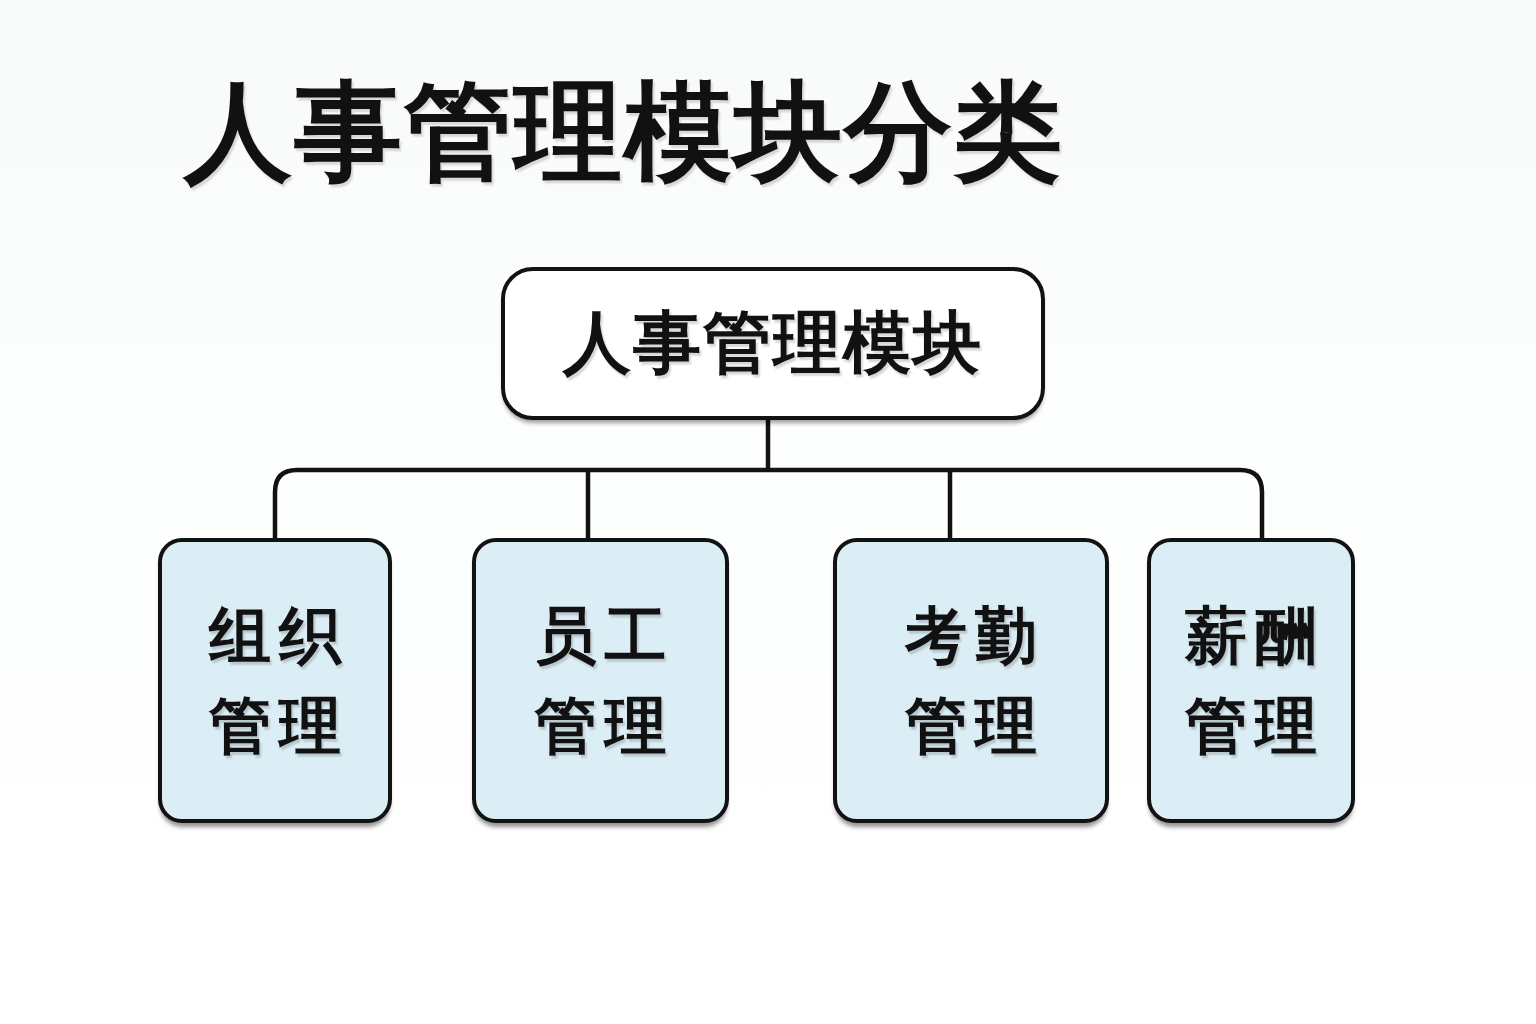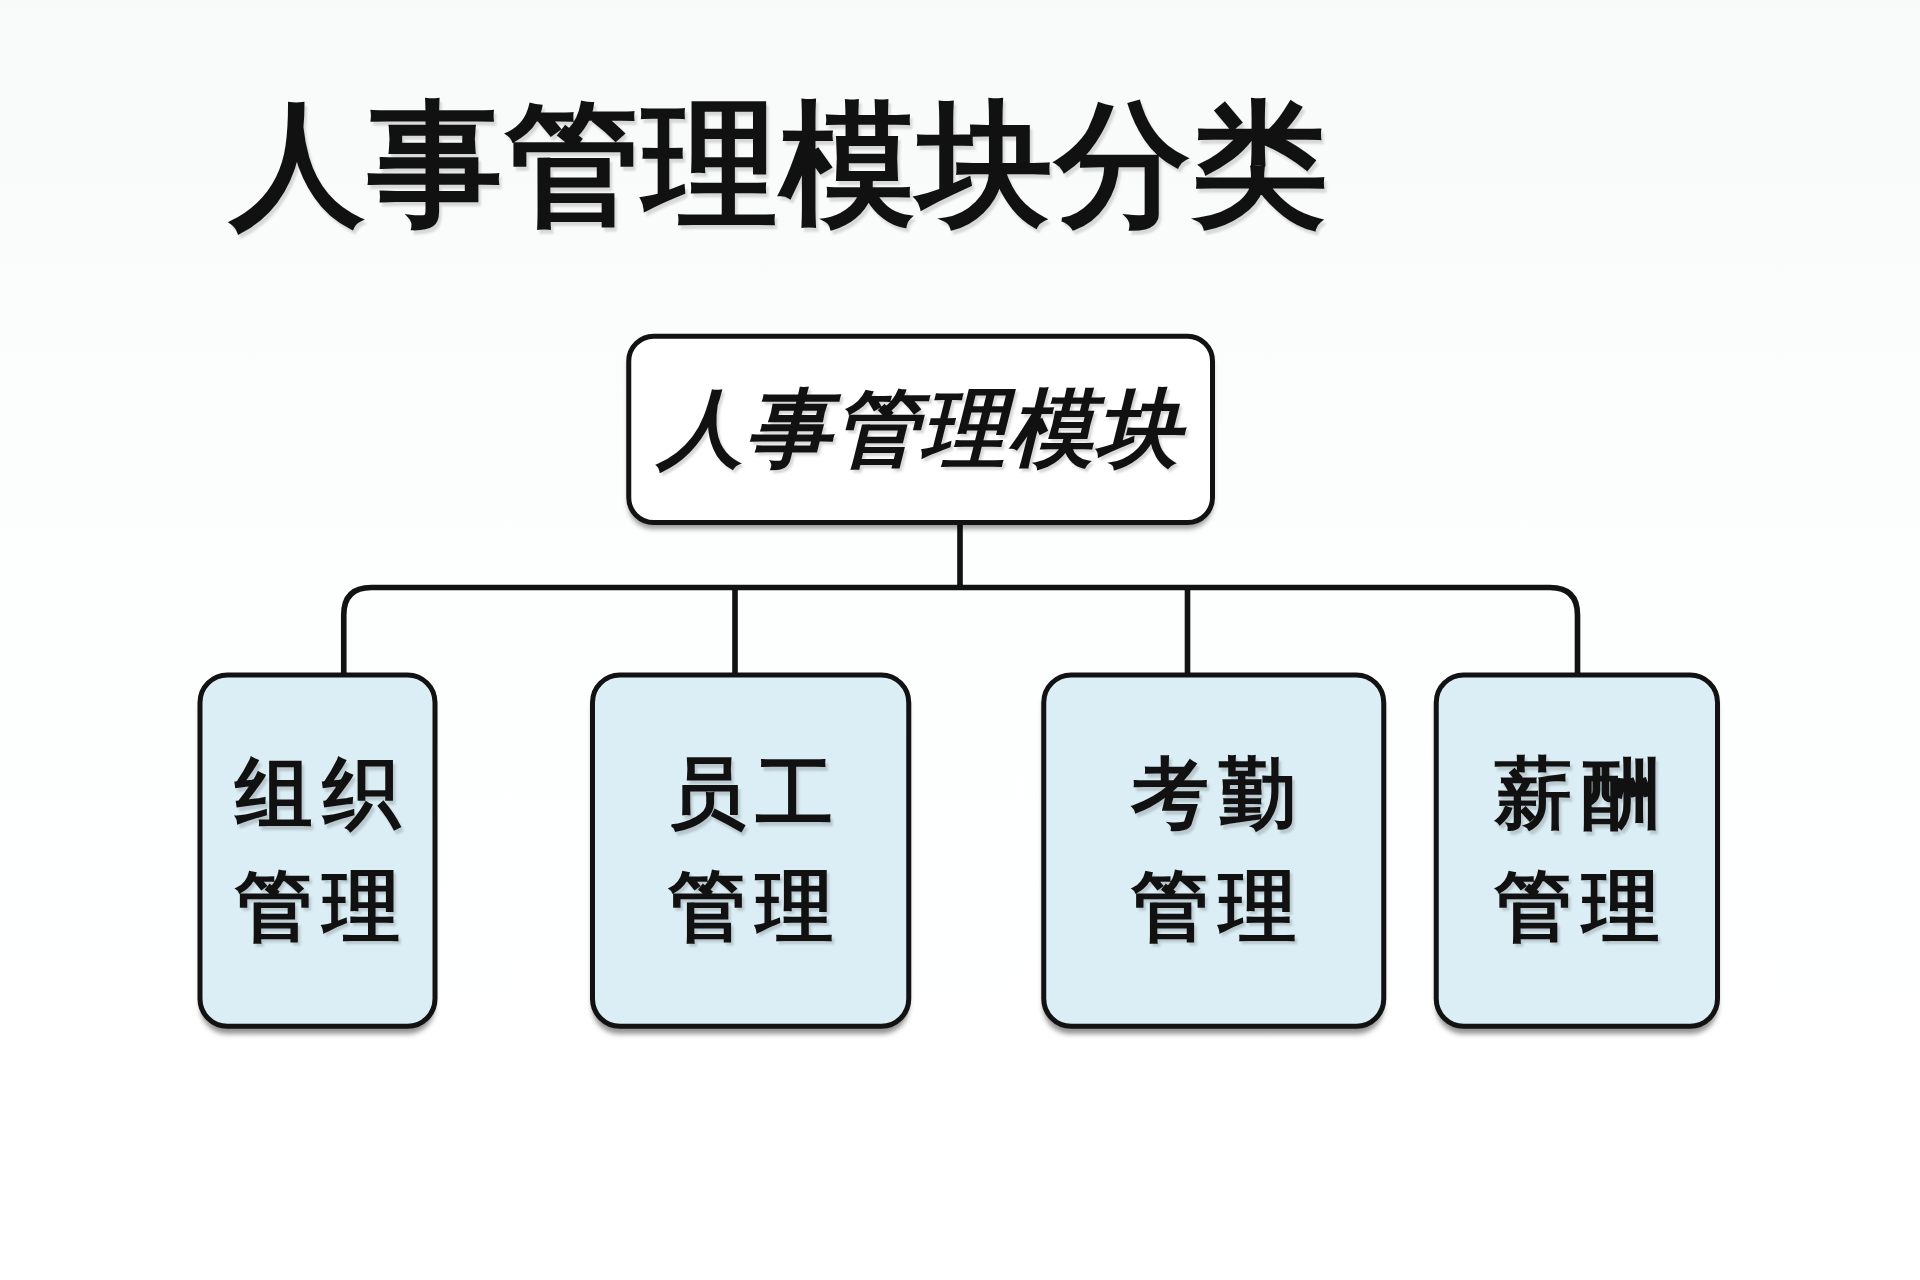--- a/index.html
+++ b/index.html
@@ -47,54 +47,53 @@
     border: 4px solid var(--line-color, #121212);
     display: flex;
     flex-direction: column;
     align-items: center;
     justify-content: center;
     color: #111111;
   }
   .root-box {
     left: 501px;
     top: 267px;
-    width: 471px;
+    width: 544px;
     height: 153px;
-    border-radius: 22px;
+    border-radius: 32px;
     background: var(--root-fill, #ffffff);
     box-shadow: 0 5px 4px -2px rgba(0,0,0,0.38);
     font-size: 68px;
     font-weight: 900;
     letter-spacing: 2px;
     text-shadow: 2px 3px 2px rgba(0,0,0,0.16);
     white-space: nowrap;
-    font-style: italic;
   }
   .child-box {
     top: 538px;
     height: 285px;
     border-radius: 24px;
     background: var(--child-fill, #dceef5);
     box-shadow: 0 6px 4px -2px rgba(0,0,0,0.42);
     font-size: 62px;
     font-weight: 900;
     letter-spacing: 8px;
     line-height: 90px;
     text-shadow: 2px 3px 2px rgba(0,0,0,0.16);
     text-align: center;
   }
   .child-box .line {
     display: block;
     white-space: nowrap;
     text-indent: 8px; 
   }
-  .c1 { left: 158px;  width: 192px; }
+  .c1 { left: 158px;  width: 234px; }
   .c2 { left: 472px;  width: 257px; }
   .c3 { left: 833px;  width: 276px; }
-  .c4 { left: 1147px; width: 229px; }
+  .c4 { left: 1147px; width: 208px; }
 </style>
 </head>
 <body>
 
 <div class="canvas">
 
   <h1 class="title">人事管理模块分类</h1>
 
   <svg class="connectors" width="1536" height="1024" viewBox="0 0 1536 1024" aria-hidden="true">
     <path d="M768 420 L768 470"></path>

